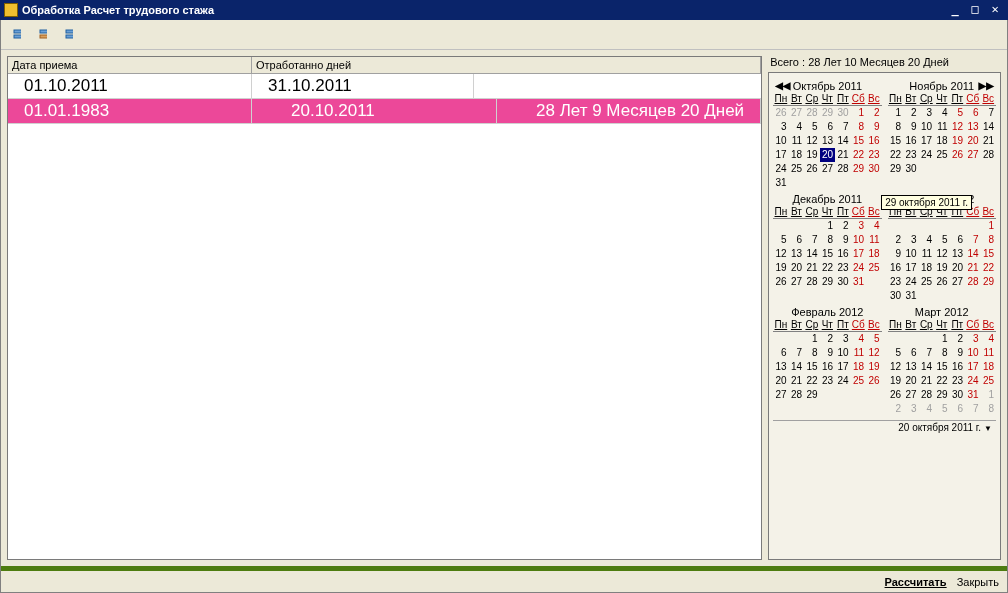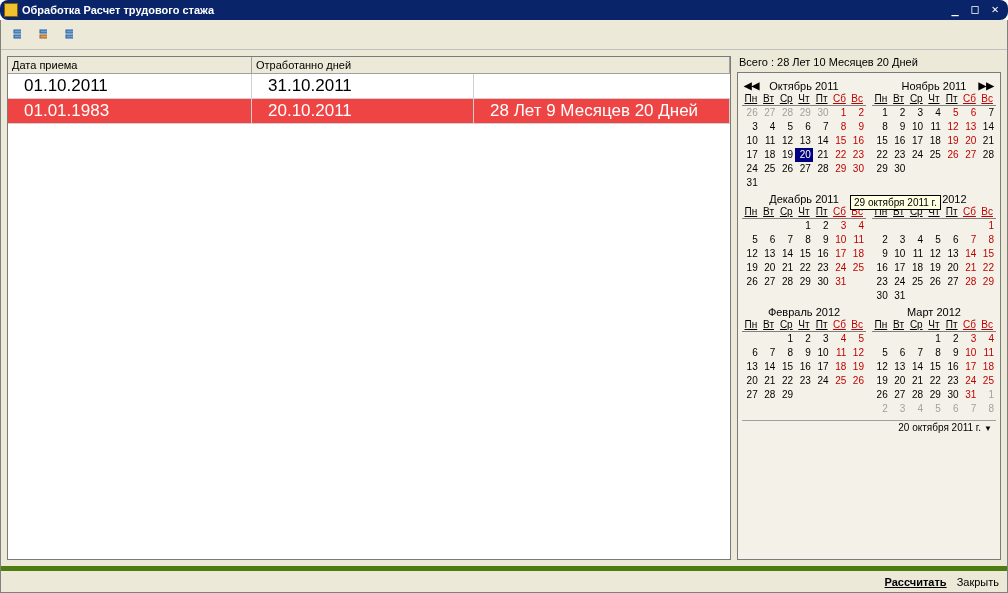--- a/index.html
+++ b/index.html
@@ -1,30 +1,30 @@
 <!DOCTYPE html>
 <html><head>
 <meta charset="utf-8">
 <style>
   * { box-sizing: border-box; }
   body { margin:0; font-family:Arial,sans-serif; font-size:11px; background:#fff; width:1008px; height:593px; overflow:hidden; }
-  .titlebar { background:linear-gradient(#0a246a,#0a246a); color:#fff; height:20px; display:flex; align-items:center; padding:0 4px;border-radius:8px; }
+  .titlebar { background:linear-gradient(#0a246a,#0a246a); color:#fff; height:20px; display:flex; align-items:center; padding:0 4px; }
   .titlebar .icon { width:14px; height:14px; background:#f0c030; border:1px solid #806000; margin-right:4px; }
   .titlebar .title { flex:1; font-size:11px; font-weight:bold; }
   .titlebar .wbtn { width:18px; height:14px; margin-left:2px; color:#fff; font-weight:bold; text-align:center; line-height:12px; font-size:12px; font-family:monospace; }
   .outer { background:#ece9d8; width:100%; height:573px; display:flex; flex-direction:column; border:1px solid #808080; border-top:none; }
   .toolbar { height:30px; background:#ece9d8; border-bottom:1px solid #c0c0c0; display:flex; align-items:center; padding:0 6px; gap:6px; }
   .tbtn { width:20px; height:20px; border:none; background:transparent; display:flex; align-items:center; justify-content:center; }
   .body { flex:1; display:flex; padding:6px; gap:6px; }
   .left { flex:1; border:1px solid #7a7a7a; background:#fff; display:flex; flex-direction:column; }
   .grid-head { display:flex; background:#ece9d8; border-bottom:1px solid #a0a0a0; }
   .grid-head div { padding:2px 4px; border-right:1px solid #a0a0a0; font-size:11px; color:#000; }
   .grid-row { display:flex; border-bottom:1px solid #d0d0d0; }
   .grid-row div { padding:2px 16px; border-right:1px solid #d0d0d0; font-size:17px; white-space:nowrap; overflow:hidden; }
-  .grid-row.sel { background:#ef4444; color:#fff; }
+  .grid-row.sel { background:#ec4899; color:#fff;gap:23px; }
   .c1{width:244px;} .c2{width:222px;} .c3{flex:1;}
   .right { width:264px; display:flex; flex-direction:column; }
   .summary { font-size:11px; color:#000; padding:0 0 4px 2px; }
   .calwrap { flex:1; border:1px solid #7a7a7a; background:#f4f2e8; padding:6px 4px; overflow:hidden; }
   .calgrid { display:grid; grid-template-columns:1fr 1fr; gap:2px 6px; }
   .month { font-size:10px; }
   .mhead { text-align:center; font-size:11px; padding:1px 0; position:relative; }
   .nav { position:absolute; top:1px; font-size:10px; font-weight:bold; cursor:pointer; }
   .nav.l{left:2px;} .nav.r{right:2px;}
   .wk { display:grid; grid-template-columns:repeat(7,1fr); text-align:center; border-bottom:1px solid #808080; padding-bottom:1px; }

